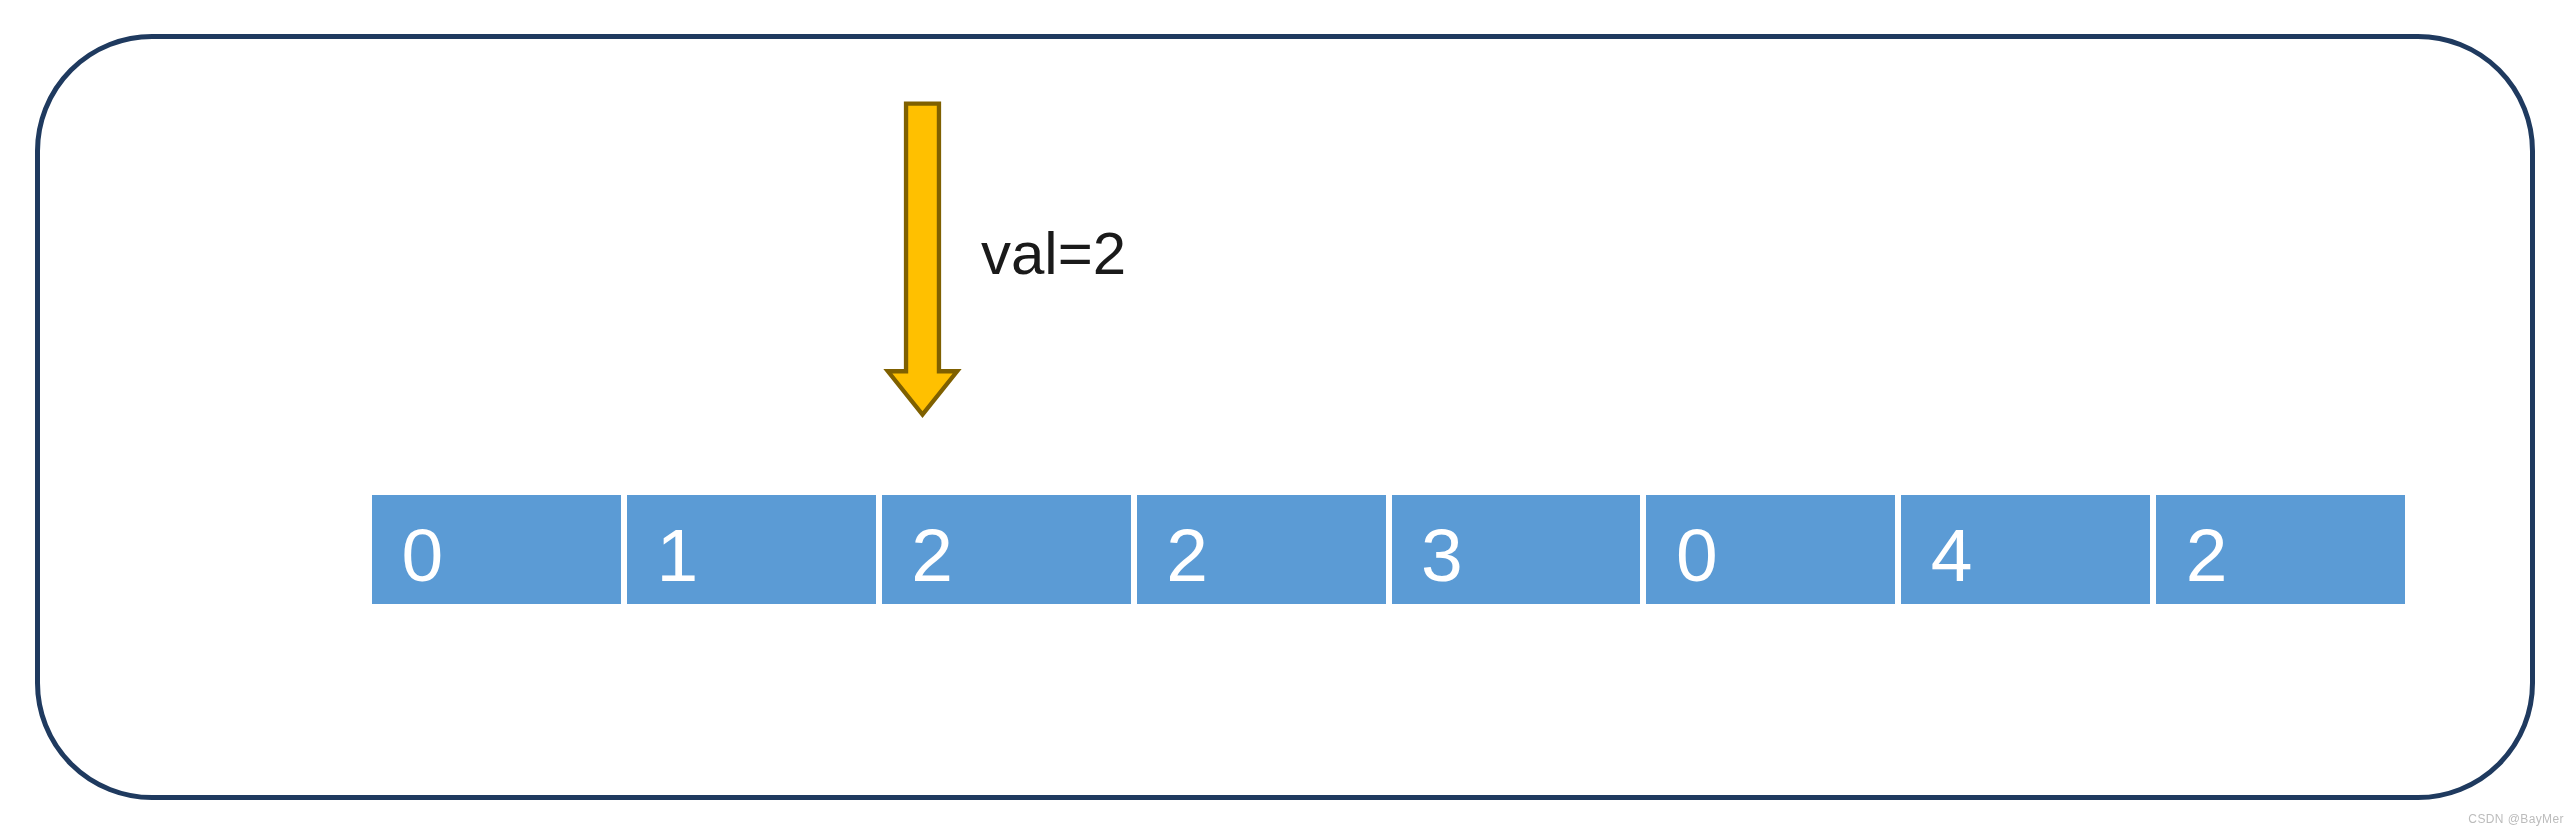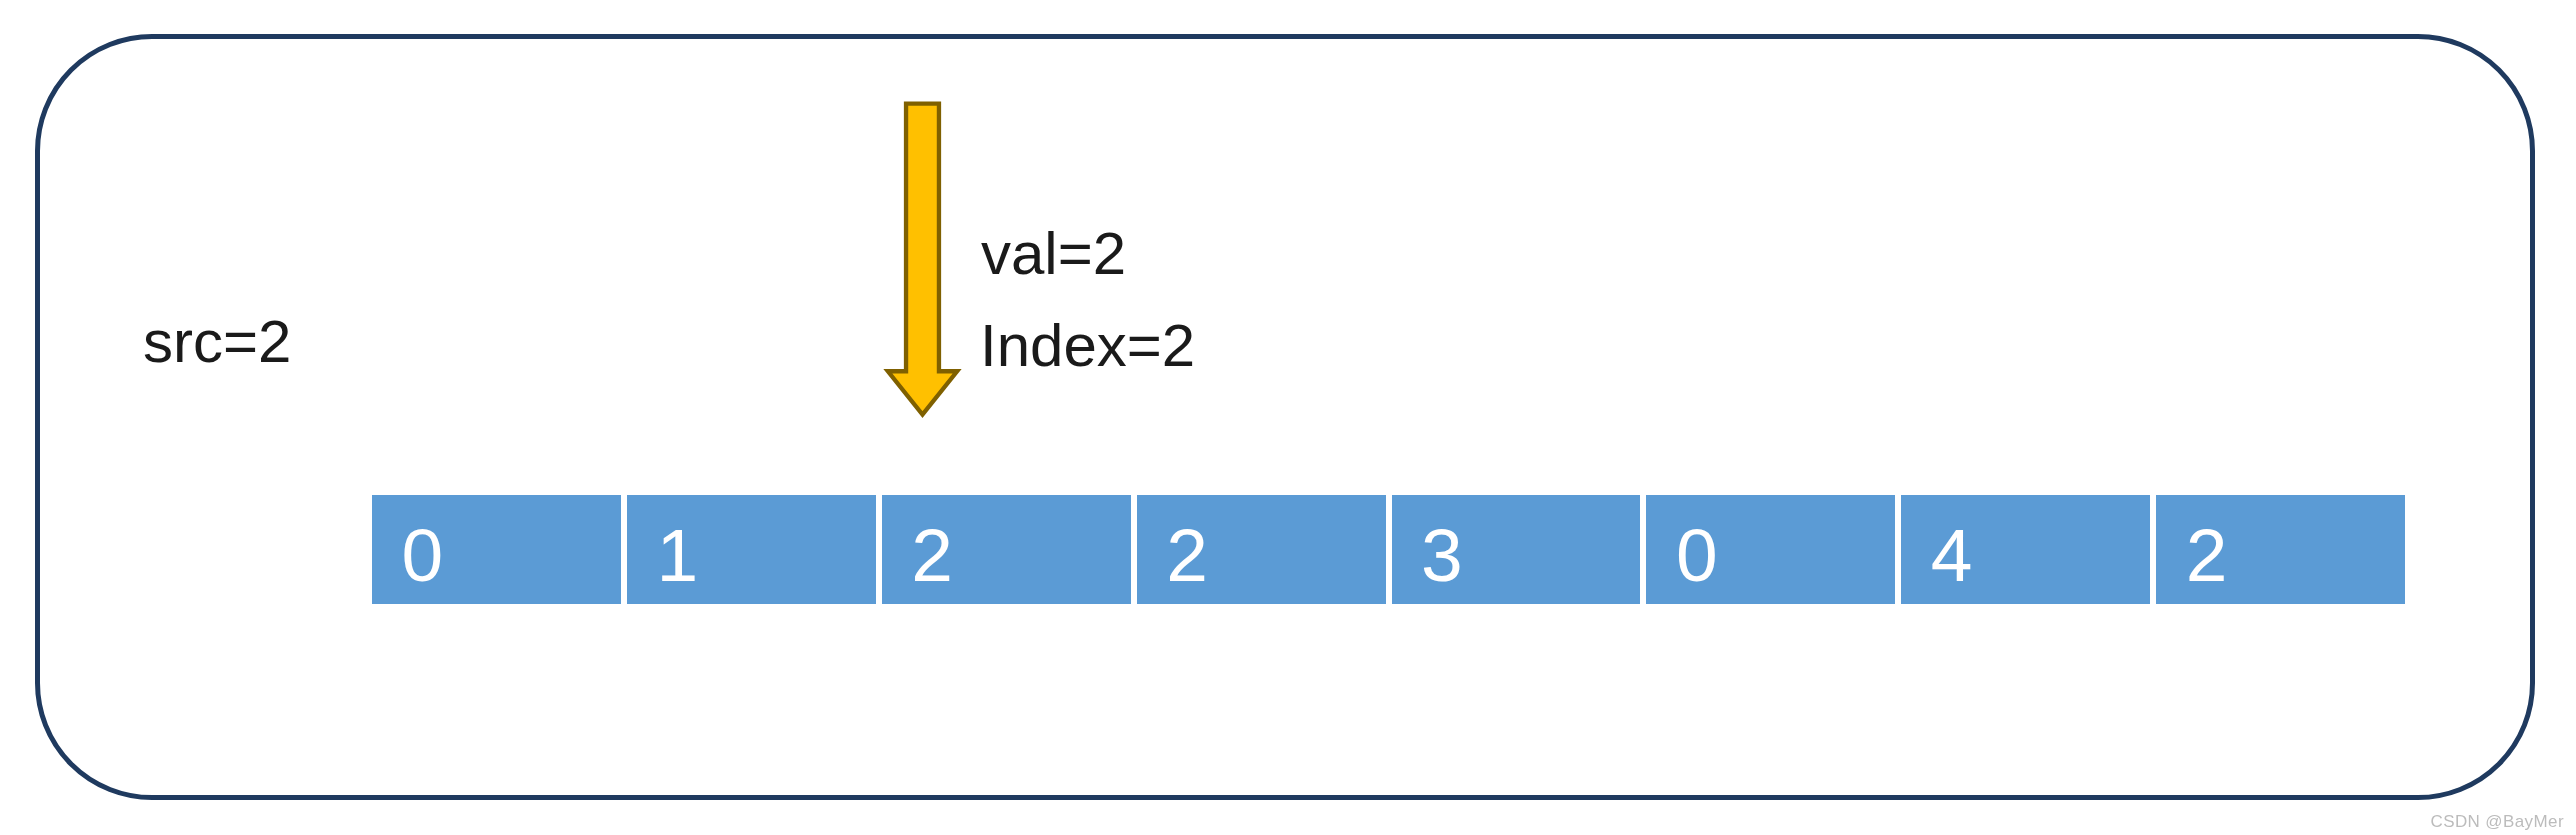--- a/index.html
+++ b/index.html
@@ -73,40 +73,38 @@
     font-size: 75px;
     line-height: 1;
     position: relative;
     top: 6px;
     font-weight: 500;
   }
   .watermark {
     position: absolute;
     right: 12px;
     top: 813px;
-    font-size: 17px;
+    font-size: 12px;
     line-height: 1;
     color: var(--watermark, #bcbcbc);
     letter-spacing: 0.4px;
   }
 </style>
 </head>
 <body>
 
 <div class="canvas">
 
   <div class="frame"></div>
 
   <svg class="arrow-svg" viewBox="0 0 100 366" aria-hidden="true">
     <polygon points="31,3 69,3 69,312 90,312 50,362 10,312 31,312"></polygon>
   </svg>
 
-  <div class="lbl lbl-src">src=2</div>
   <div class="lbl lbl-val">val=2</div>
-  <div class="lbl lbl-index">Index=2</div>
 
   <div class="array-row">
     <div class="array-cell">
         <span>0</span>
       </div>
 
     <div class="array-cell">
         <span>1</span>
       </div>
 

